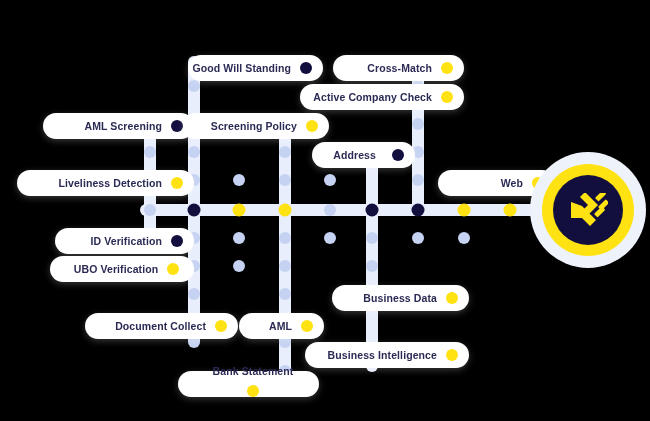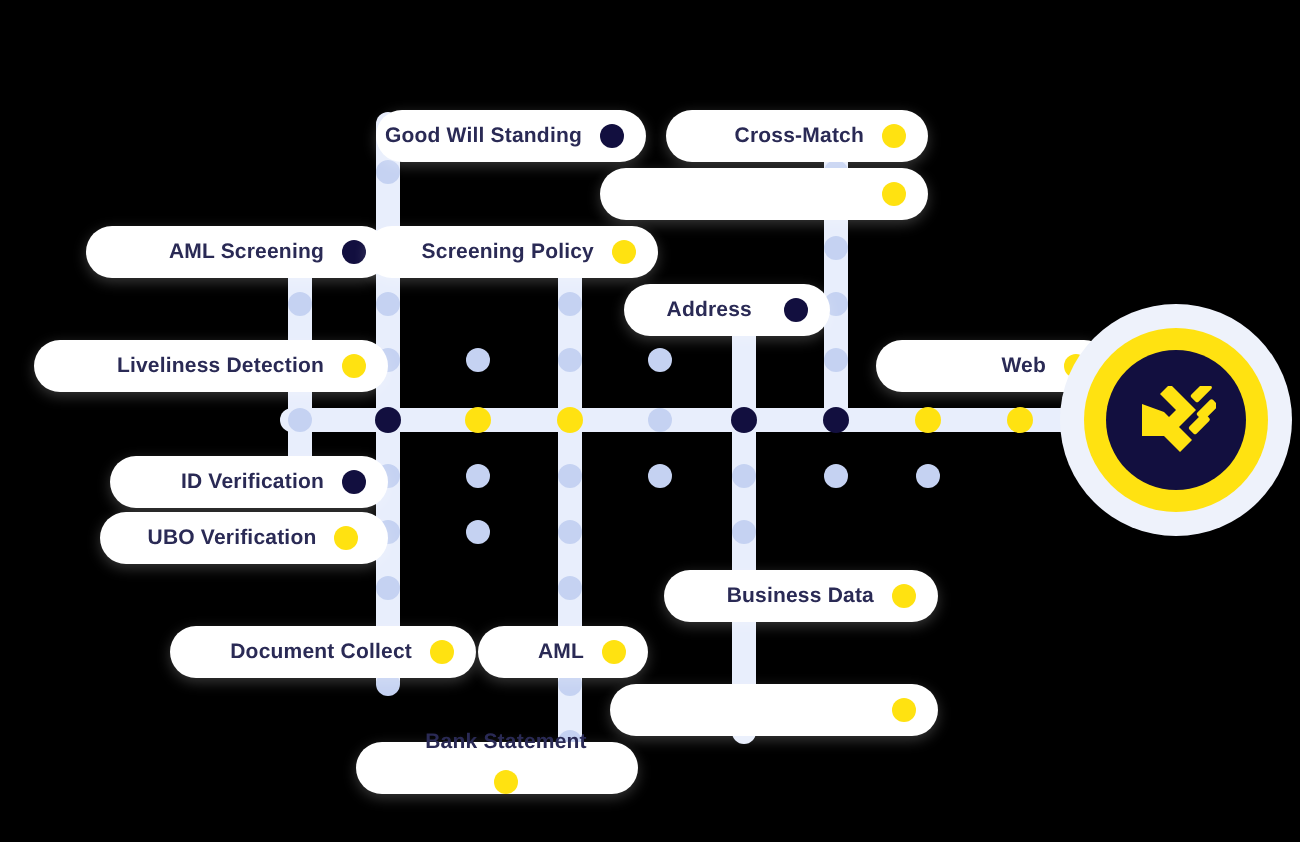--- a/index.html
+++ b/index.html
@@ -134,20 +134,21 @@
   <div id="pills-layer">
       <div class="pill" style="left: 188px; top: 55px; width: 104px;">
         <span class="lbl">Good Will Standing</span>
         <span class="pdot navy"></span>
       </div>
       <div class="pill" style="left: 333px; top: 55px; width: 100px;">
         <span class="lbl">Cross-Match</span>
         <span class="pdot yellow"></span>
       </div>
       <div class="pill" style="left: 300px; top: 84px; width: 133px;">
+        <span class="lbl">Active Company Check</span>
         <span class="pdot yellow"></span>
       </div>
       <div class="pill" style="left: 43px; top: 113px; width: 120px;">
         <span class="lbl">AML Screening</span>
         <span class="pdot navy"></span>
       </div>
       <div class="pill" style="left: 183px; top: 113px; width: 115px;">
         <span class="lbl">Screening Policy</span>
         <span class="pdot yellow"></span>
       </div>
@@ -177,20 +178,21 @@
       </div>
       <div class="pill" style="left: 85px; top: 313px; width: 122px;">
         <span class="lbl">Document Collect</span>
         <span class="pdot yellow"></span>
       </div>
       <div class="pill" style="left: 239px; top: 313px; width: 54px;">
         <span class="lbl">AML</span>
         <span class="pdot yellow"></span>
       </div>
       <div class="pill" style="left: 305px; top: 342px; width: 133px;">
+        <span class="lbl">Business Intelligence</span>
         <span class="pdot yellow"></span>
       </div>
       <div class="pill" style="left: 178px; top: 371px; width: 110px; flex-direction: column;">
         <span class="lbl">Bank Statement</span>
         <span class="pdot yellow"></span>
       </div>
     </div>
 
   <div id="logo" style="left: 530px; top: 152px;">
     <div class="ring">

